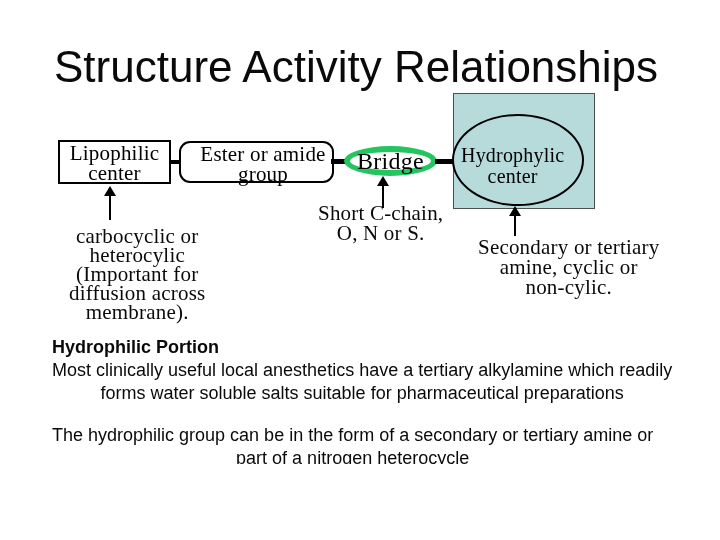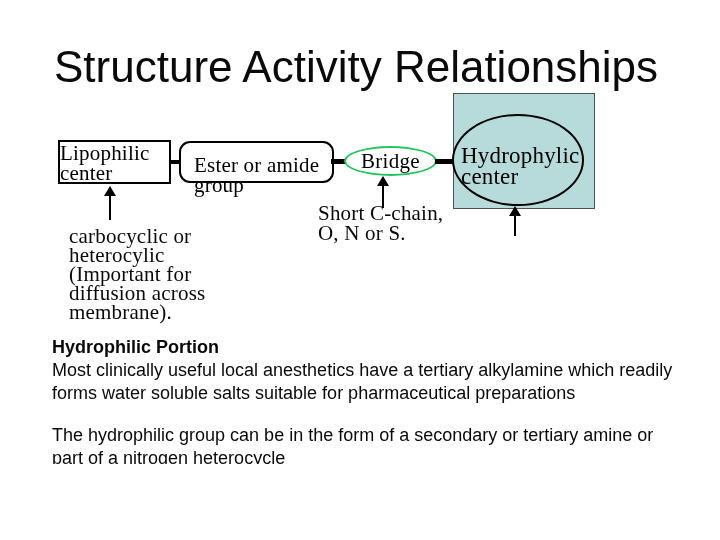--- a/index.html
+++ b/index.html
@@ -3,20 +3,21 @@
 <meta charset="utf-8">
 <style>
   html,body{margin:0;padding:0;}
   #slide{
     position:relative;
     width:720px;height:464px;
     background:#ffffff;
     overflow:hidden;
     font-family:"Liberation Serif","DejaVu Serif",serif;
     color:#000;
+    text-align:center;
   }
   .abs{position:absolute;}
   
   #title{
     left:54px;top:42px;
     font-family:"Liberation Sans","DejaVu Sans",sans-serif;
     font-size:44px;line-height:1.15;
     color:#0a0a0a;
     white-space:nowrap;
   }
@@ -27,40 +28,40 @@
     letter-spacing:0.2px;
   }
   #lipophilic-box{
     left:58px;top:140px;width:113px;height:44px;
     box-sizing:border-box;border:2px solid #000;background:#fff;
     padding:1px 0 0 0;
   }
   #ester-box{
     left:179px;top:141px;width:155px;height:42px;
     box-sizing:border-box;border:2px solid #000;border-radius:11px;background:#fff;
-    padding:12px 0 0 13px;
+    padding:1px 0 0 13px;
   }
   #bridge-ellipse{
     left:344px;top:146px;width:93px;height:30px;
-    box-sizing:border-box;border:2px solid #22c55e;border-radius:50%;background:#fff;
+    box-sizing:border-box;border:6px solid #22c55e;border-radius:50%;background:#fff;
     display:flex;align-items:center;justify-content:center;
-    font-size:21px;letter-spacing:0.3px;font-family:Liberation Serif, serif;
+    font-size:24px;letter-spacing:0.3px;font-family:Liberation Serif, serif;
   }
   #hydrophilic-box{
     left:453px;top:93px;width:142px;height:116px;
     box-sizing:border-box;border:1px solid #4f4f4f;
   }
   #hydrophylic-ellipse{
     left:452px;top:114px;width:132px;height:92px;
     box-sizing:border-box;border:2px solid #000;border-radius:50%;
     background:transparent;
   }
   #hydrophylic-label{
     left:461px;top:145px;
-    font-size:23px;line-height:21px;white-space:pre-line;letter-spacing:0.2px;
+    font-size:20px;line-height:21px;white-space:pre-line;letter-spacing:0.2px;
   }
   .connector{background:#000;}
   #connector-1{left:169px;top:160px;width:12px;height:4px;}
   #connector-2{left:331px;top:159px;width:15px;height:5px;}
   #connector-3{left:435px;top:159px;width:19px;height:5px;}
   
   .arrow-up{display:flex;flex-direction:column;align-items:center;width:12px;}
   .arrow-up .head{
     width:0;height:0;
     border-left:6px solid transparent;border-right:6px solid transparent;
@@ -128,20 +129,23 @@
     <div class="shaft"></div>
   </div>
 
   <div id="note-bridge" class="abs note">Short C-chain,
 O, N or S.</div>
   <div id="note-lipophilic" class="abs note">carbocyclic or
 heterocylic
 (Important for
 diffusion across
 membrane).</div>
+  <div id="note-hydrophylic" class="abs note">Secondary or tertiary
+amine, cyclic or
+non-cylic.</div>
 
   <div id="body-para-1" class="abs body-text">Most clinically useful local anesthetics have a tertiary alkylamine which readily
 forms water soluble salts suitable for pharmaceutical preparations</div>
   <div id="body-heading" class="abs body-text">Hydrophilic Portion</div>
   <div id="body-para-2" class="abs body-text">The hydrophilic group can be in the form of a secondary or tertiary amine or
 part of a nitrogen heterocycle</div>
 
 </div>
 
 </body></html>

